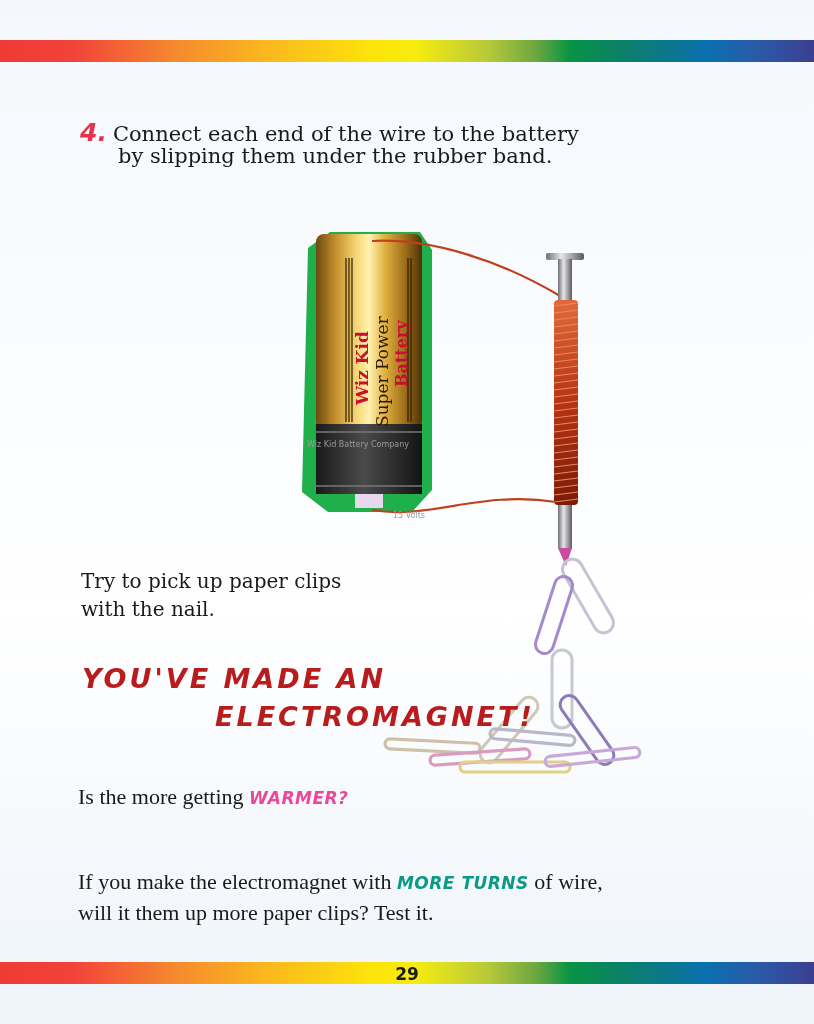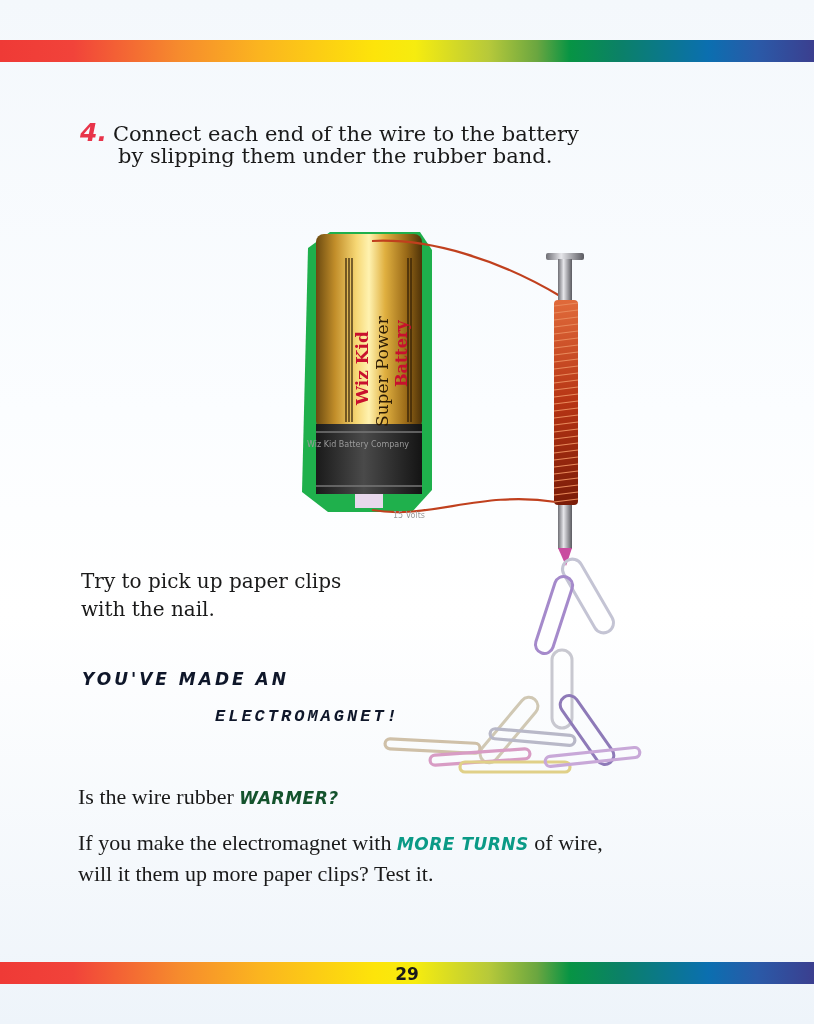--- a/index.html
+++ b/index.html
@@ -27,33 +27,33 @@
     font-family: "DejaVu Sans", sans-serif; font-weight: bold; font-style: italic;
     color: #e8344a; font-size: 25px; margin-right: 6px;
   }
   .step .line2 { padding-left: 38px; display: block; }
   .try {
     position: absolute; left: 81px; top: 567px; font-size: 20px; line-height: 28px;
   }
   .headline {
     position: absolute; left: 82px; top: 660px;
     font-family: "DejaVu Sans", sans-serif; font-weight: bold; font-style: italic;
-    color: #0f172a; font-size: 17px; letter-spacing: 3px; line-height: 38px;
-  }
-  .headline .l2 { display: block; padding-left: 133px; font-family: Liberation Mono, monospace; }
+    color: #b91c1c; font-size: 27px; letter-spacing: 3px; line-height: 38px;
+  }
+  .headline .l2 { display: block; padding-left: 133px; }
   .warm {
     position: absolute; left: 78px; top: 782px; font-size: 20px; line-height: 29px;
     font-family: "Liberation Serif", serif; font-size: 22px;
   }
   .warm .em-red {
     font-family: "DejaVu Sans", sans-serif; font-weight: bold; font-style: italic;
-    color: #14532d; font-size: 17px; letter-spacing: 0.5px;
+    color: #ec4899; font-size: 17px; letter-spacing: 0.5px;
   }
   .turns {
-    position: absolute; left: 78px; top: 828px; font-family: "Liberation Serif", serif;
+    position: absolute; left: 78px; top: 867px; font-family: "Liberation Serif", serif;
     font-size: 22px; line-height: 29px;
   }
   .turns .em-teal {
     font-family: "DejaVu Sans", sans-serif; font-weight: bold; font-style: italic;
     color: #0a9a86; font-size: 17px; letter-spacing: 0.5px;
   }
   .illustration { position: absolute; left: 0; top: 0; width: 814px; height: 1024px; pointer-events: none; }
   .batt-text {
     position: absolute; left: 310px; top: 255px; width: 110px; height: 170px;
   }
@@ -199,21 +199,21 @@
   <div>Try to pick up paper clips</div>
   <div>with the nail.</div>
 </div>
 
 <div class="headline">
   <span>YOU'VE MADE AN</span>
   <span class="l2">ELECTROMAGNET!</span>
 </div>
 
 <div class="warm">
-  <div><span>Is the wire rubber </span><span class="em-red">WARMER?</span></div>
+  <div><span>Is the more getting </span><span class="em-red">WARMER?</span></div>
 </div>
 
 <div class="turns">
   <div><span>If you make the electromagnet with </span><span class="em-teal">MORE TURNS</span><span> of wire,</span></div>
   <div>will it them up more paper clips?  Test it.</div>
 </div>
 
 <div class="rainbow bottom"></div>
 <div class="page-number">29</div>
 

